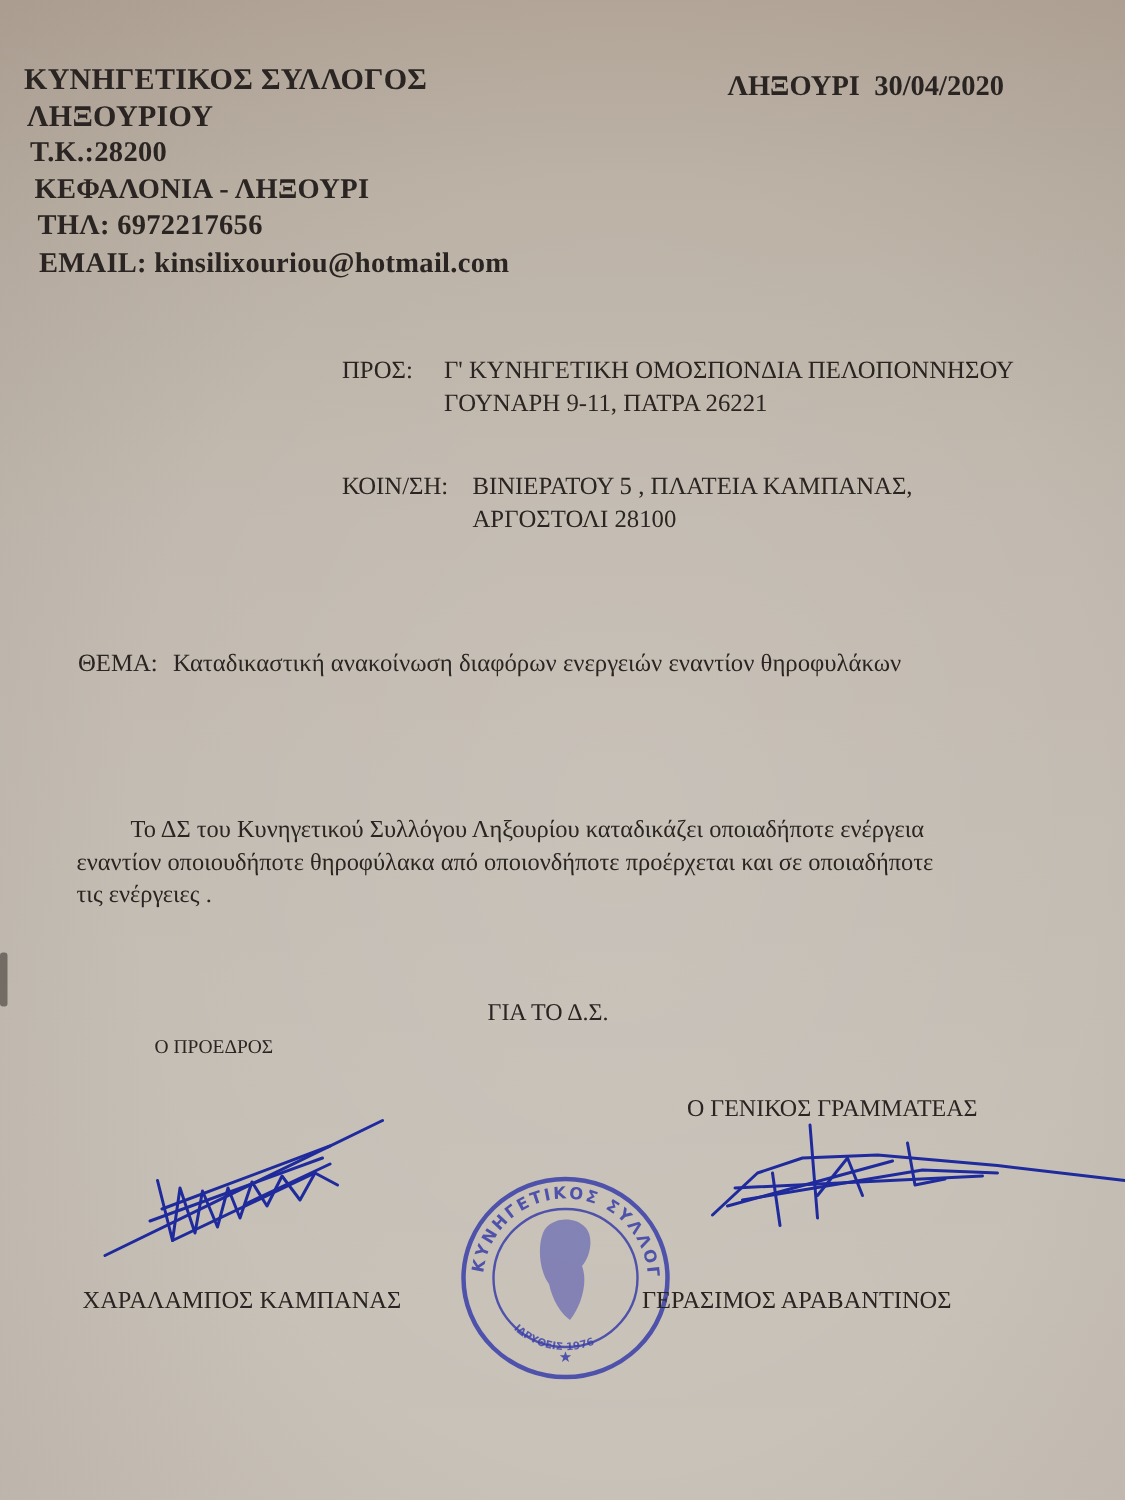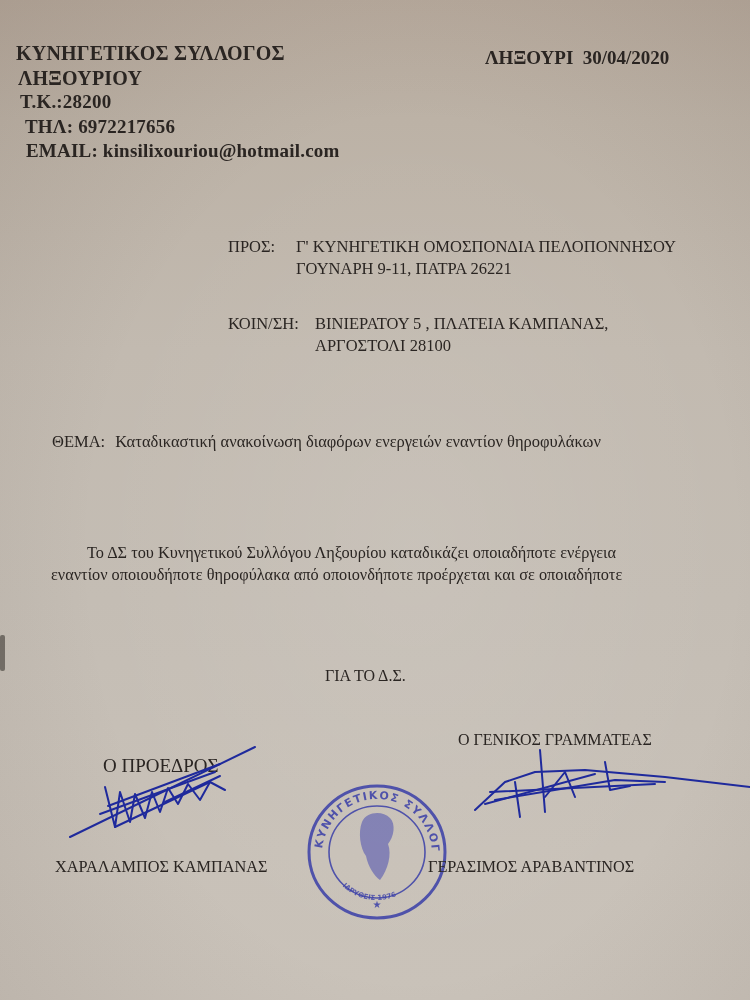--- a/index.html
+++ b/index.html
@@ -30,20 +30,21 @@
 </head>
 <body>
 
 <div class="vignette"></div>
 <div class="edge-mark"></div>
 
 <div class="blk hdr bold" style="left:16px; top:41px;">
   <div style="left:0; font-size:20px;">ΚΥΝΗΓΕΤΙΚΟΣ ΣΥΛΛΟΓΟΣ</div>
   <div style="left:2px; font-size:20px;">ΛΗΞΟΥΡΙΟΥ</div>
   <div style="left:4px;">Τ.Κ.:28200</div>
+  <div style="left:7px;">ΚΕΦΑΛΟΝΙΑ - ΛΗΞΟΥΡΙ</div>
   <div style="left:9px;">ΤΗΛ: 6972217656</div>
   <div style="left:10px;">EMAIL: kinsilixouriou@hotmail.com</div>
 </div>
 
 <div class="blk bold" style="left:485px; top:46px; font-size:19px; line-height:24px;">
   <div style="white-space:pre;">ΛΗΞΟΥΡΙ  30/04/2020</div>
 </div>
 
 <div class="blk" style="left:228px; top:236px; font-size:16.5px; line-height:22px;">
   <span style="position:absolute; left:0; top:0;">ΠΡΟΣ:</span>
@@ -58,24 +59,25 @@
 </div>
 
 <div class="blk" style="left:52px; top:432px; font-size:16.5px;">
   <span>ΘΕΜΑ:</span>
   <span style="margin-left:6px;">Καταδικαστική ανακοίνωση διαφόρων ενεργειών εναντίον θηροφυλάκων</span>
 </div>
 
 <div class="blk body-text" style="left:51px; top:508px;margin-top:34px;">
   <div style="margin-left:36px;">Το ΔΣ του Κυνηγετικού Συλλόγου Ληξουρίου καταδικάζει οποιαδήποτε ενέργεια</div>
   <div>εναντίον οποιουδήποτε θηροφύλακα από οποιονδήποτε προέρχεται και σε οποιαδήποτε</div>
+  <div>τις ενέργειες .</div>
 </div>
 
 <div class="blk" style="left:325px; top:667px; font-size:16px;">ΓΙΑ ΤΟ Δ.Σ.</div>
-<div class="blk" style="left:103px; top:755px; font-size:19px;">Ο ΠΡΟΕΔΡΟΣ</div>
+<div class="blk" style="left:103px; top:690px; font-size:13px;">Ο ΠΡΟΕΔΡΟΣ</div>
 <div class="blk" style="left:458px; top:731px; font-size:16px;">Ο ΓΕΝΙΚΟΣ ΓΡΑΜΜΑΤΕΑΣ</div>
 
 <svg class="sig" style="left:60px; top:742px;" width="210" height="110" viewBox="0 0 210 110">
   <g fill="none" stroke="#1f2a9c" stroke-width="2" stroke-linecap="round" stroke-linejoin="round">
     <path d="M10 95 L195 5"></path>
     <path d="M45 45 L55 85 L60 50 L70 80 L75 52 L85 76 L92 50 L100 70 L108 46 L118 62 L128 42 L140 58 L150 40 L165 48"></path>
     <path d="M40 72 L155 30"></path>
     <path d="M48 64 L160 22"></path>
     <path d="M55 85 L150 40"></path>
     <path d="M105 60 L160 34"></path>

